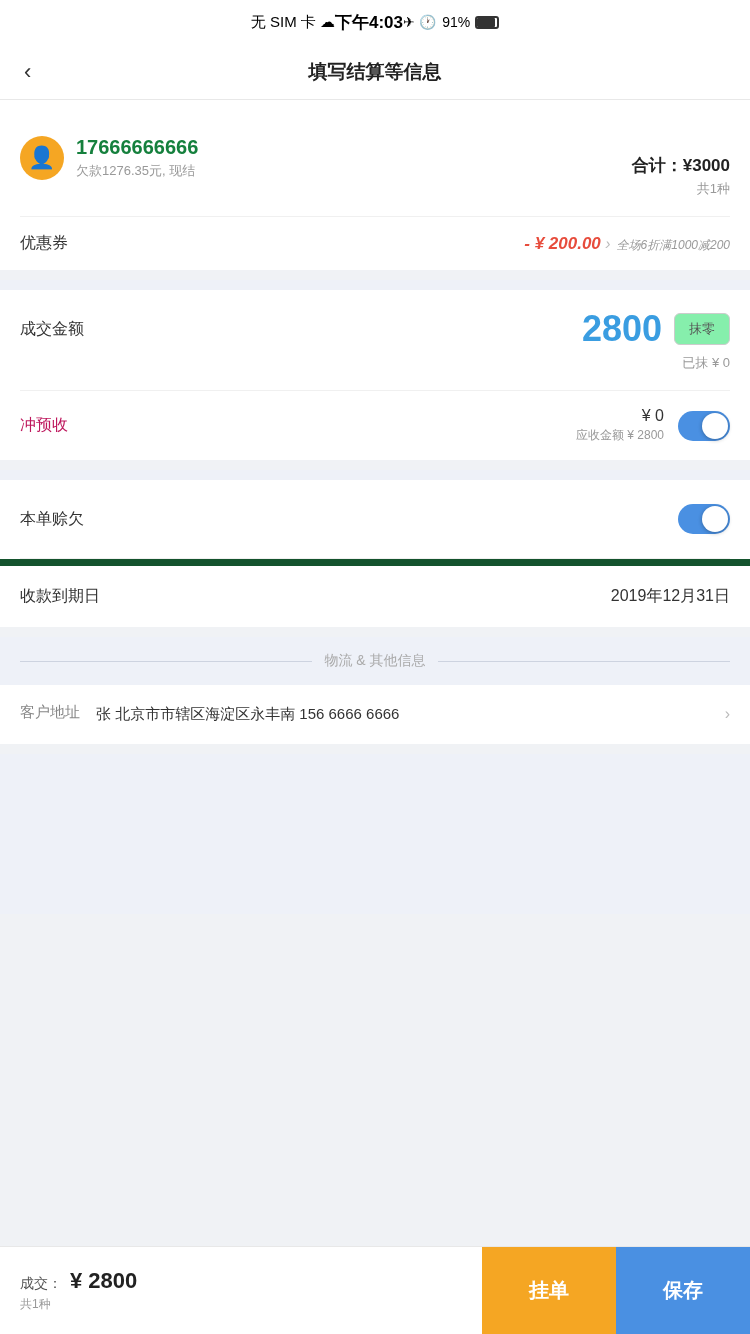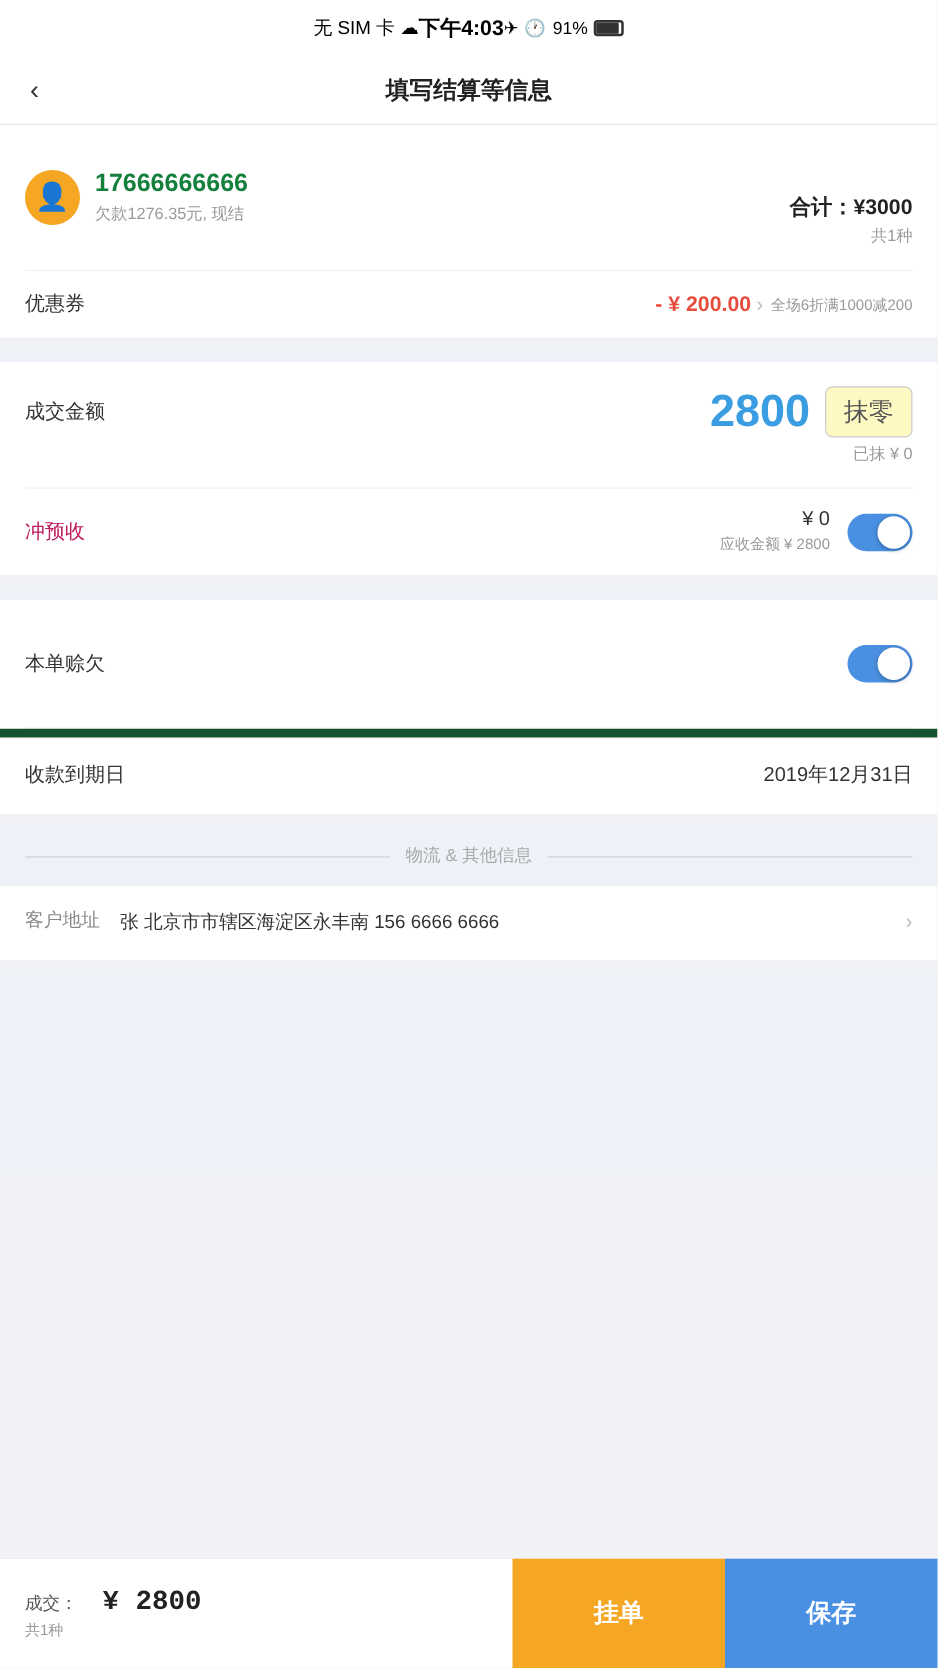--- a/index.html
+++ b/index.html
@@ -96,21 +96,21 @@
 
     
     .coupon-row {
       display: flex;
       align-items: center;
       justify-content: space-between;
       padding: 16px 20px;
       background: #fff;
     }
     .coupon-label { font-size: 16px; color: #333; }
-    .coupon-right { display: flex; align-items: center; gap: 6px; }
+    .coupon-right { display: flex; align-items: flex-end; gap: 6px; font-style: italic; }
     .coupon-discount { font-size: 17px; color: #e74c3c; font-weight: 600; }
     .coupon-detail { font-size: 12px; color: #999; margin-top: 2px; text-align: right; }
     .chevron { font-size: 16px; color: #bbb; }
 
     
     .blue-divider {
       height: 10px;
       background: #eef1f8;
     }
 
@@ -124,23 +124,23 @@
       align-items: center;
       justify-content: space-between;
     }
     .amount-label { font-size: 16px; color: #333; }
     .amount-right { display: flex; align-items: center; gap: 12px; }
     .amount-value { font-size: 36px; font-weight: 700; color: #3a9de1; }
     .round-btn {
       border: 1px solid #ccc;
       border-radius: 6px;
       padding: 6px 14px;
-      font-size: 20px;
+      font-size: 13px;
       color: #555;
-      background: #fef9c3;
+      background: #86efac;
       cursor: pointer;
     }
     .amount-sub { font-size: 13px; color: #999; margin-top: 4px; text-align: right; }
 
     
     .prepay-section {
       background: #fff;
       padding: 16px 20px;
     }
     .row-flex {
@@ -170,21 +170,21 @@
       background: #fff;
       position: absolute;
       top: 2px;
       right: 2px;
       box-shadow: 0 1px 4px rgba(0,0,0,0.3);
     }
 
     
     .credit-section {
       background: #fff;
-      padding: 36px 20px;
+      padding: 24px 20px;
     }
     .credit-label { font-size: 16px; color: #333; }
 
     
     .date-section {
       background: #fff;
       padding: 20px 20px;
       border-top: 7px solid #14532d;
     }
     .date-label { font-size: 16px; color: #333; }
@@ -240,21 +240,21 @@
     }
     .bottom-info {
       flex: 1;
       padding: 0 20px;
     }
     .bottom-deal { font-size: 14px; color: #555; }
     .bottom-amount { font-size: 22px; font-weight: 700; color: #222; }
     .bottom-sub { font-size: 12px; color: #999; margin-top: 2px; }
     .bottom-btn {
       height: 88px;
-      width: 170px;
+      width: 134px;
       font-size: 20px;
       font-weight: 600;
       color: #fff;
       border: none;
       cursor: pointer;
       display: flex;
       align-items: center;
       justify-content: center;
     }
     .btn-hang { background: #f5a623; }
@@ -386,21 +386,21 @@
       <span class="address-chevron">›</span>
     </div>
   </div>
 
   <div class="gray-area"></div>
 
 </div>
 
 <div class="bottom-bar">
   <div class="bottom-info">
-    <div style="display:flex;align-items:baseline;gap:20px;font-family:Liberation Mono, monospace;">
+    <div style="display:flex;align-items:baseline;gap:8px;">
       <span class="bottom-deal">成交：</span>
       <span class="bottom-amount">¥ 2800</span>
     </div>
     <div class="bottom-sub">共1种</div>
   </div>
   <button class="bottom-btn btn-hang">挂单</button>
   <button class="bottom-btn btn-save">保存</button>
 </div>
 
 </body></html>

